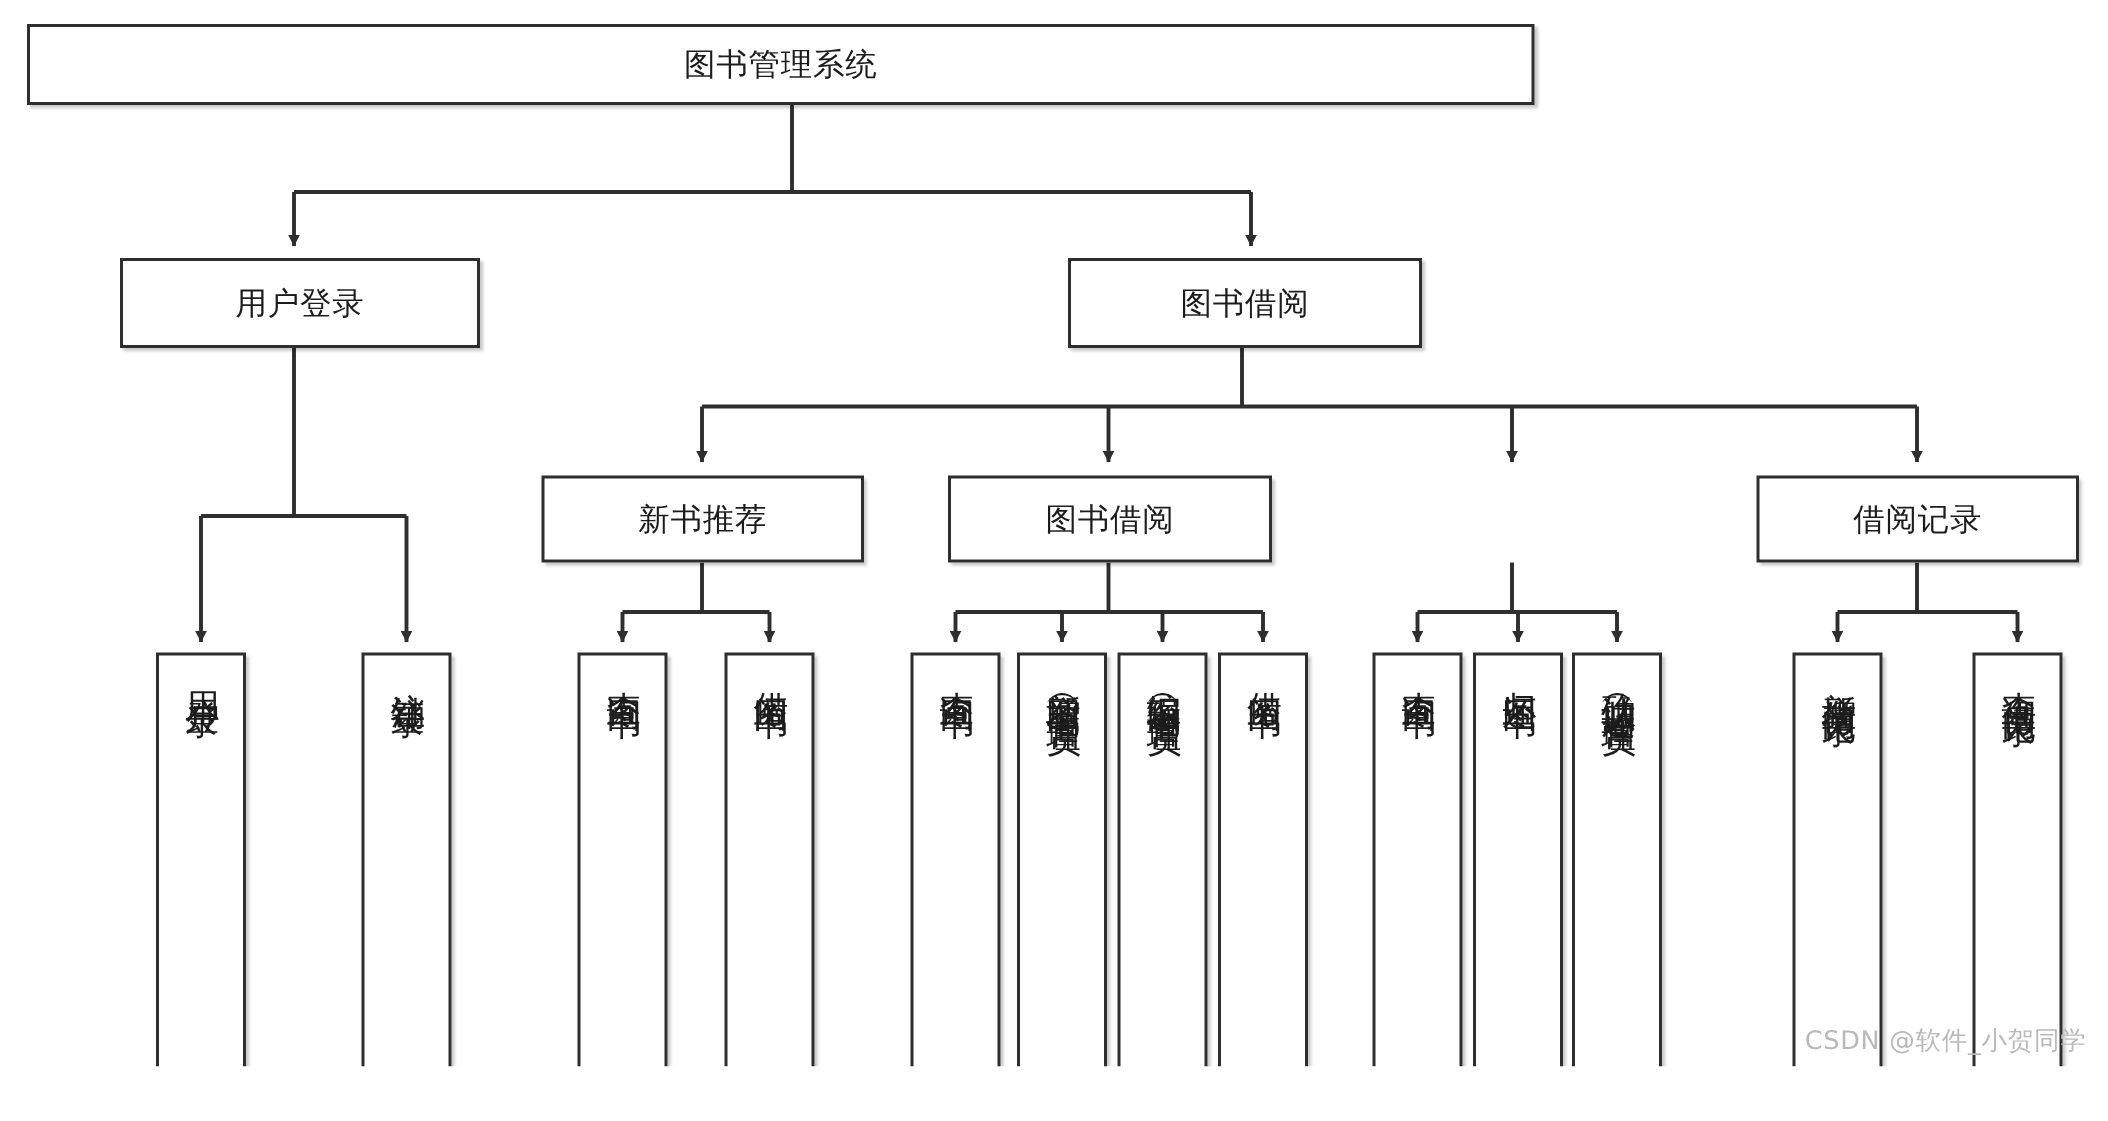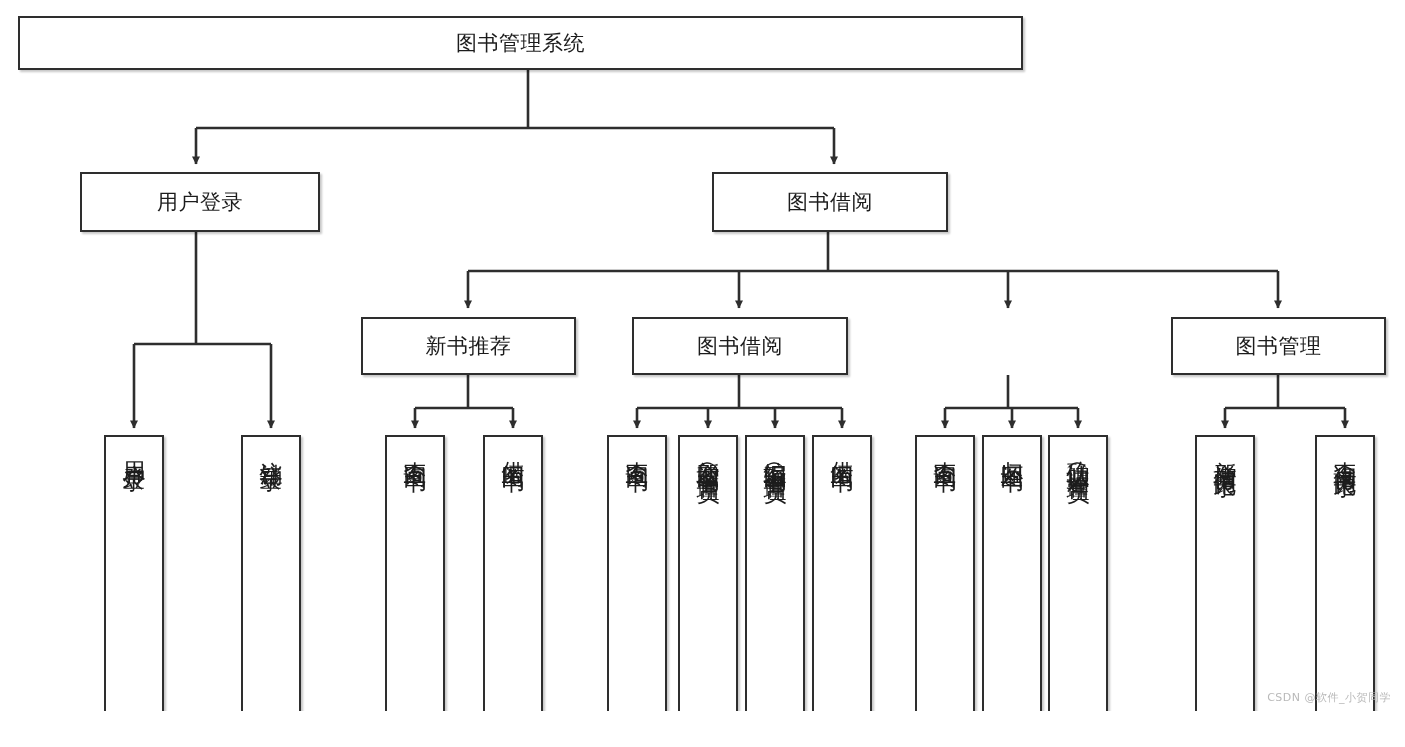--- a/index.html
+++ b/index.html
@@ -60,21 +60,21 @@
     text-orientation: upright;
     font-size: 23px;
     letter-spacing: 3px;
     line-height: 1;
     white-space: nowrap;
   }
   #watermark {
     position: absolute;
     right: 14px;
     bottom: 6px;
-    font-size: 11px;
+    font-size: 17px;
     color: #b9b9b9;
     letter-spacing: 0.5px;
     white-space: nowrap;
     font-family: "DejaVu Sans", "Liberation Sans", sans-serif;
   }
 </style>
 </head>
 <body>
 
 <div id="diagram-canvas">
@@ -144,21 +144,21 @@
   <div class="node horizontal" style="left:361px; top:317px; width:215px; height:58px;">
     <span class="node-label">新书推荐</span>
   </div>
 
   <div class="node horizontal" style="left:632px; top:317px; width:216px; height:58px;">
     <span class="node-label">图书借阅</span>
   </div>
 
 
   <div class="node horizontal" style="left:1171px; top:317px; width:215px; height:58px;">
-    <span class="node-label">图书管理</span>
+    <span class="node-label">借阅记录</span>
   </div>
 
   <div class="node vertical" style="left:104px; top:435px; width:60px; height:298px;">
     <span class="node-label">用户登录</span>
   </div>
 
   <div class="node vertical" style="left:241px; top:435px; width:60px; height:298px;">
     <span class="node-label">注销登录</span>
   </div>
 

